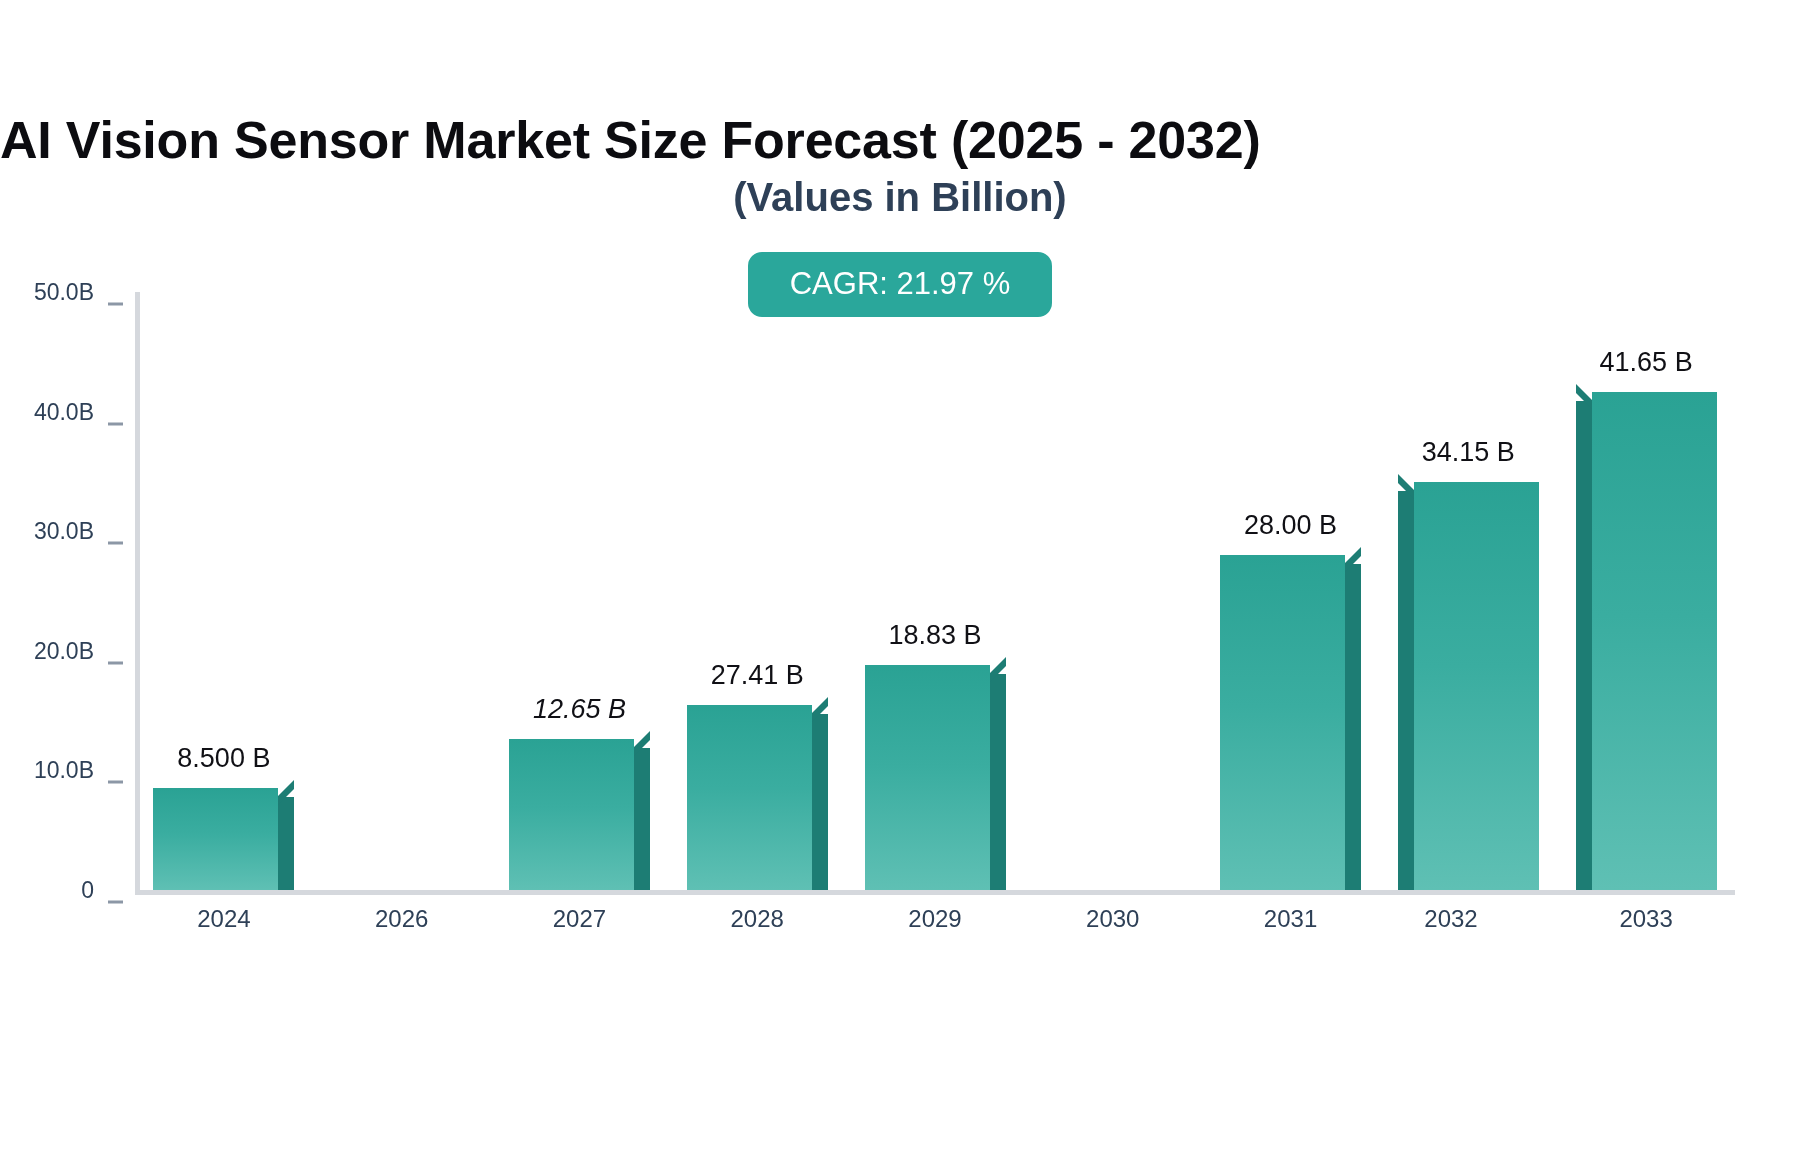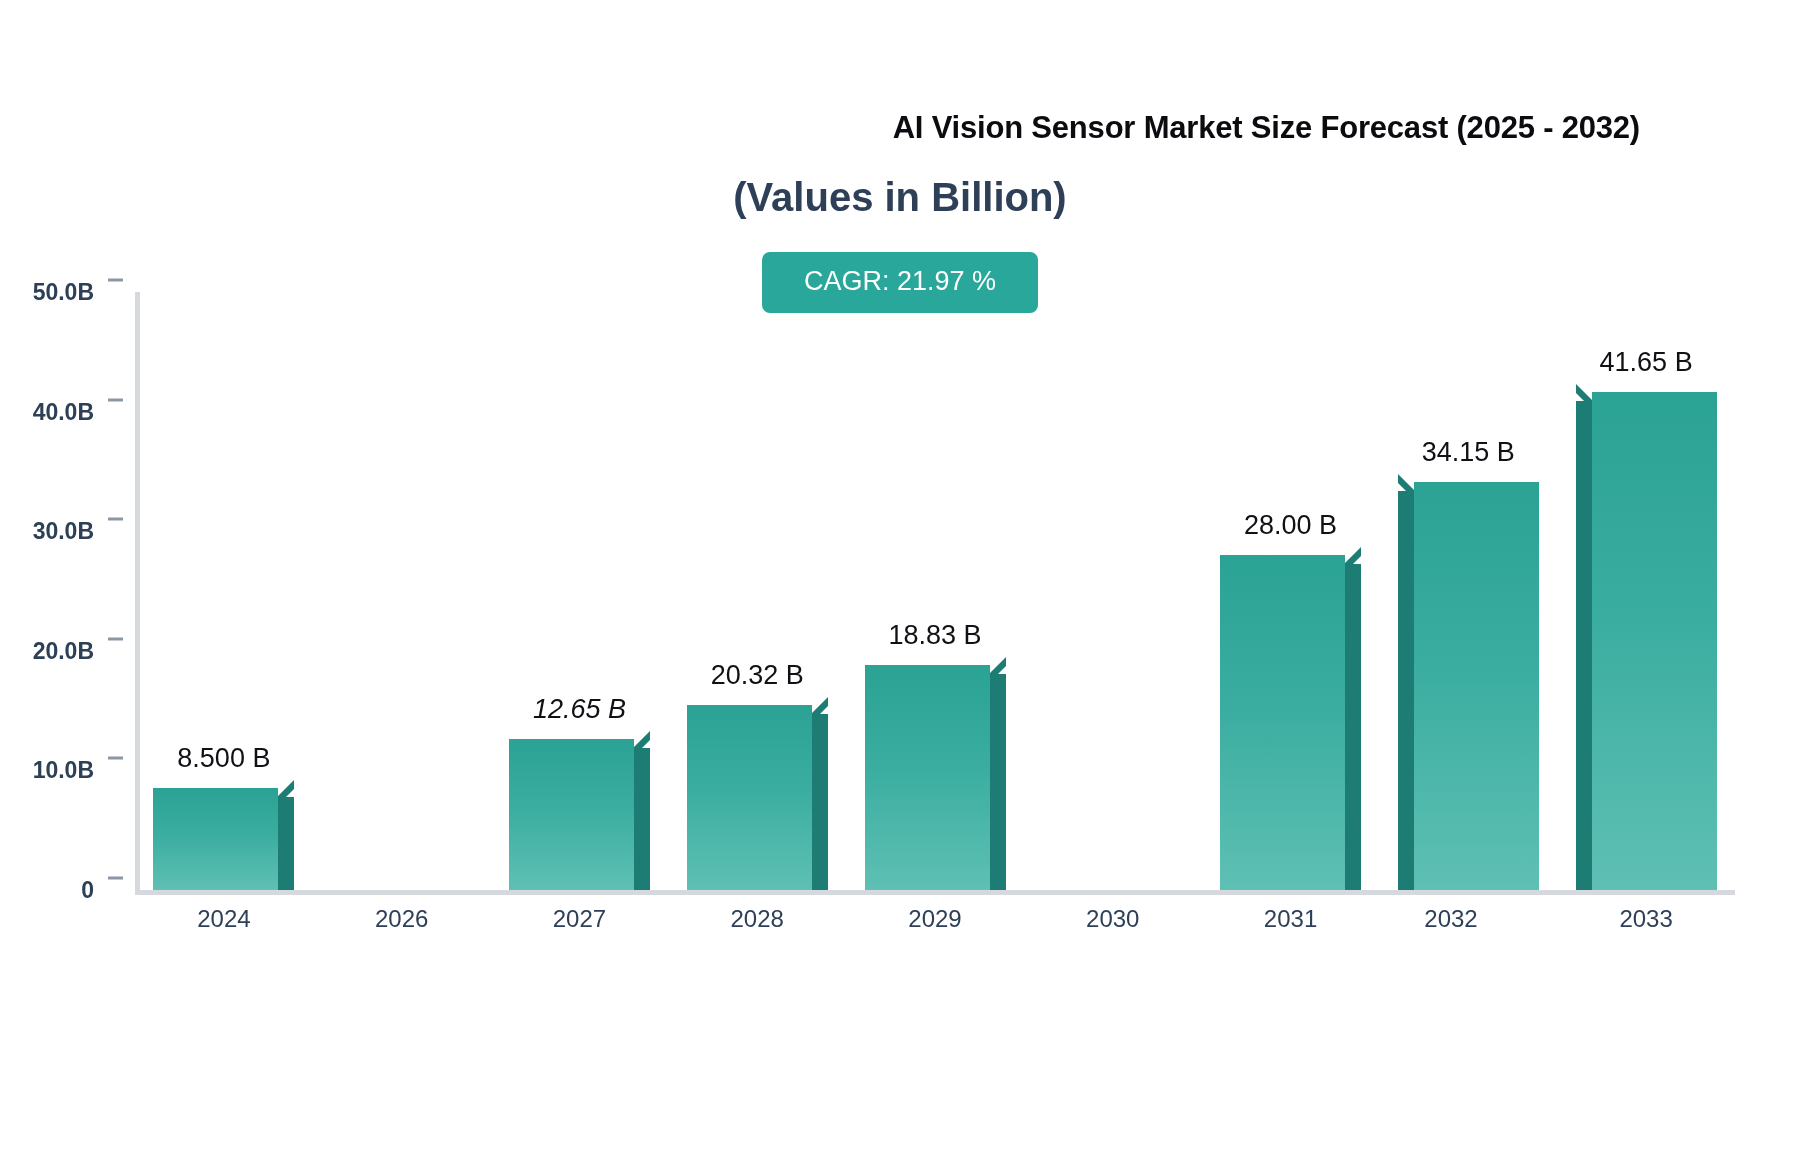--- a/index.html
+++ b/index.html
@@ -7,41 +7,41 @@
     width:1800px;height:1156px;
     background:#ffffff;
     font-family:"Liberation Sans","DejaVu Sans",sans-serif;
     position:relative;overflow:hidden;
   }
   .frame{position:absolute;inset:0;}
 
   
   .title{
     position:absolute;top:110px;left:0;width:1640px;
-    text-align:right;
-    font-size:31px;font-weight:bold;color:#0c0c10;
+    text-align:left;
+    font-size:52px;font-weight:bold;color:#0c0c10;
     letter-spacing:-0.2px;
   }
   .subtitle{
     position:absolute;top:175px;left:0;width:1800px;
     text-align:center;
     font-size:40px;font-weight:bold;color:#2e4057;
   }
 
   
   .cagr-wrap{
     position:absolute;top:252px;left:0;width:1800px;
     display:flex;justify-content:center;
   }
   .cagr-badge{
     background:#2aa79b;
     color:#ffffff;
-    font-size:27px;
+    font-size:31px;
     padding:16px 42px 18px 42px;
-    border-radius:8px;
+    border-radius:14px;
     line-height:1;
     white-space:nowrap;
   }
 
   
   .plot{
     position:absolute;
     left:135px;top:292px;
     width:1600px;height:598px;
   }
@@ -53,23 +53,22 @@
   .base-line{
     position:absolute;left:0;bottom:-5px;
     width:1600px;height:5px;
     background:#d5d8dd;
   }
 
   
   .ytick{
     position:absolute;right:calc(100% + 12px);
     transform:translateY(-50%);
-    display:flex;align-items:flex-start;gap:14px;
-    white-space:nowrap;
-    font-weight:bold;
+    display:flex;align-items:flex-end;gap:14px;
+    white-space:nowrap;
   }
   .ytick .lbl{
     font-size:23px;color:#2e4057;
     text-align:right;min-width:84px;
   }
   .ytick .dash{
     display:inline-block;width:15px;height:3px;background:#8c97a6;
   }
 
   
@@ -173,21 +172,21 @@
         <div class="barslot" style="left: 373.944px; width: 141px; font-style: italic;">
           <div class="bar-side" style="width: 16px; height: 142.294px; left: 125px;"></div>
           <div class="bar-top" style="width: 16px; height: 9px; bottom: 142.294px; left: 125px; transform: skewY(-45deg);"></div>
           <div class="bar-face" style="height: 151.294px; width: 125px; left: 0px;"></div>
           <div class="bar-label" style="bottom: 165.294px;">12.65 B</div>
         </div>
         <div class="barslot" style="left: 551.722px; width: 141px;">
           <div class="bar-side" style="width: 16px; height: 175.543px; left: 125px;"></div>
           <div class="bar-top" style="width: 16px; height: 9px; bottom: 175.543px; left: 125px; transform: skewY(-45deg);"></div>
           <div class="bar-face" style="height: 184.543px; width: 125px; left: 0px;"></div>
-          <div class="bar-label" style="bottom: 198.543px;">20.32 B</div>
+          <div class="bar-label" style="bottom: 198.543px;">27.41 B</div>
         </div>
         <div class="barslot" style="left: 729.5px; width: 141px;">
           <div class="bar-side" style="width: 16px; height: 216.207px; left: 125px;"></div>
           <div class="bar-top" style="width: 16px; height: 9px; bottom: 216.207px; left: 125px; transform: skewY(-45deg);"></div>
           <div class="bar-face" style="height: 225.207px; width: 125px; left: 0px;"></div>
           <div class="bar-label" style="bottom: 239.207px;">18.83 B</div>
         </div>
         <div class="barslot" style="left: 1085.06px; width: 141px;">
           <div class="bar-side" style="width: 16px; height: 325.88px; left: 125px;"></div>
           <div class="bar-top" style="width: 16px; height: 9px; bottom: 325.88px; left: 125px; transform: skewY(-45deg);"></div>

